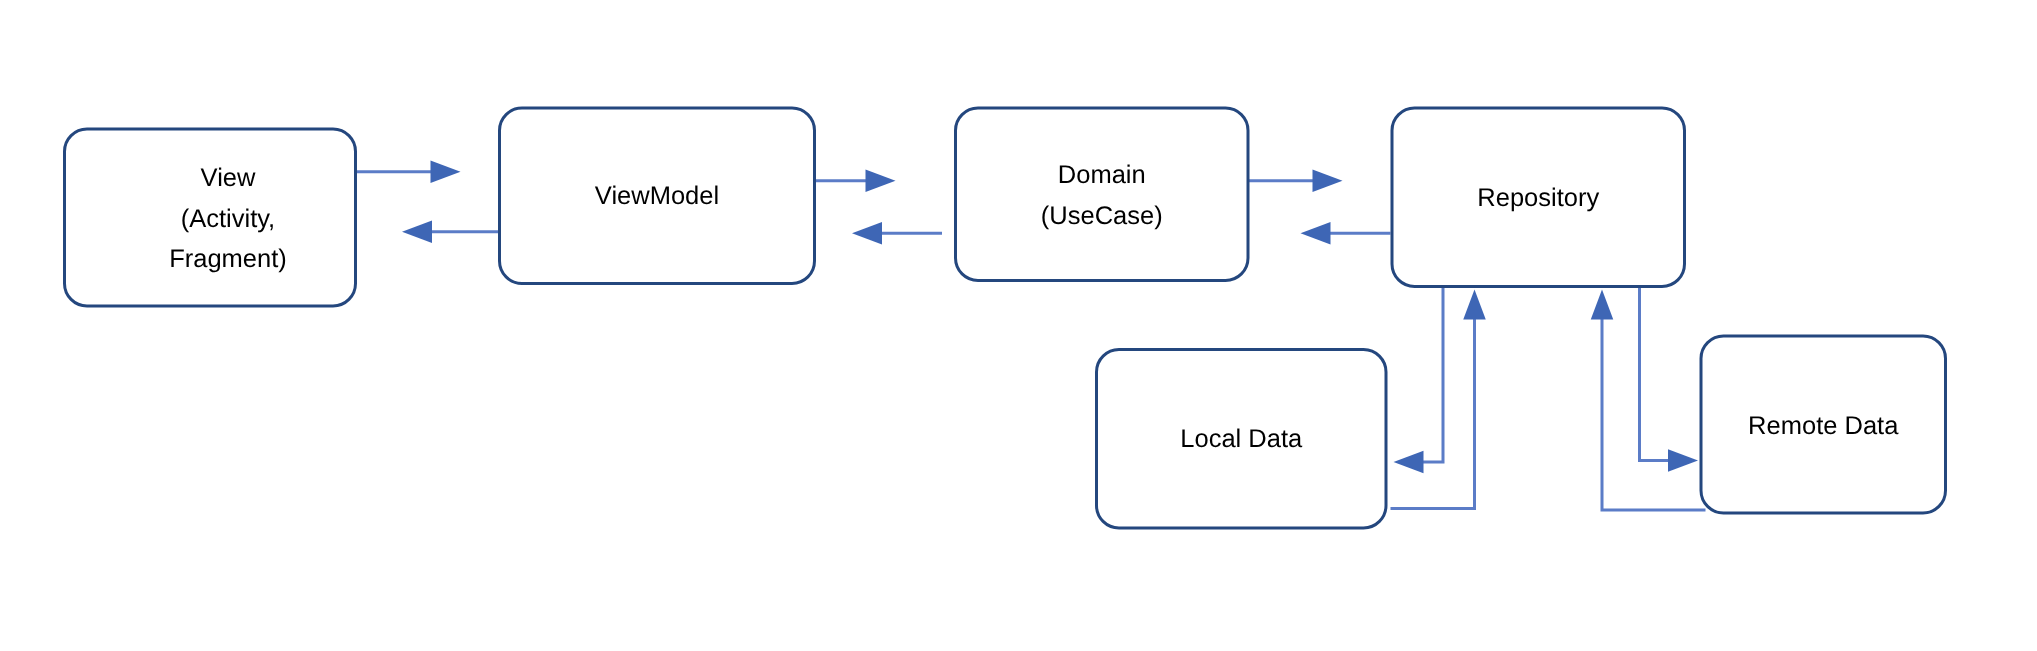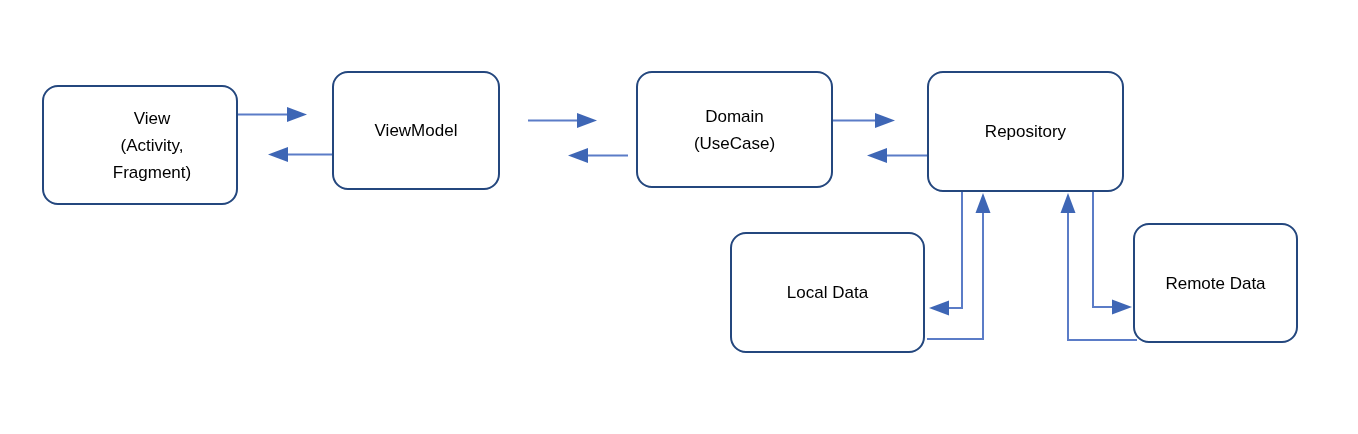--- a/index.html
+++ b/index.html
@@ -28,21 +28,21 @@
   }
   .node .label {
     font-size: 17px;
     line-height: 27px;
     color: #000000;
     text-align: center;
     white-space: pre-line;
   }
   
   .node-view       { left: 42px;   top: 85px;  width: 196px; height: 120px; padding-left: 24px; }
-  .node-viewmodel  { left: 332px;  top: 71px;  width: 168px; height: 119px; }
+  .node-viewmodel  { left: 332px;  top: 71px;  width: 212px; height: 119px; }
   .node-domain     { left: 636px;  top: 71px;  width: 197px; height: 117px; }
   .node-repository { left: 927px;  top: 71px;  width: 197px; height: 121px; }
   .node-local      { left: 730px;  top: 232px; width: 195px; height: 121px; }
   .node-remote     { left: 1133px; top: 223px; width: 165px; height: 120px; }
 
   svg.arrows {
     position: absolute;
     left: 0; top: 0;
     width: 1358px;
     height: 434px;

